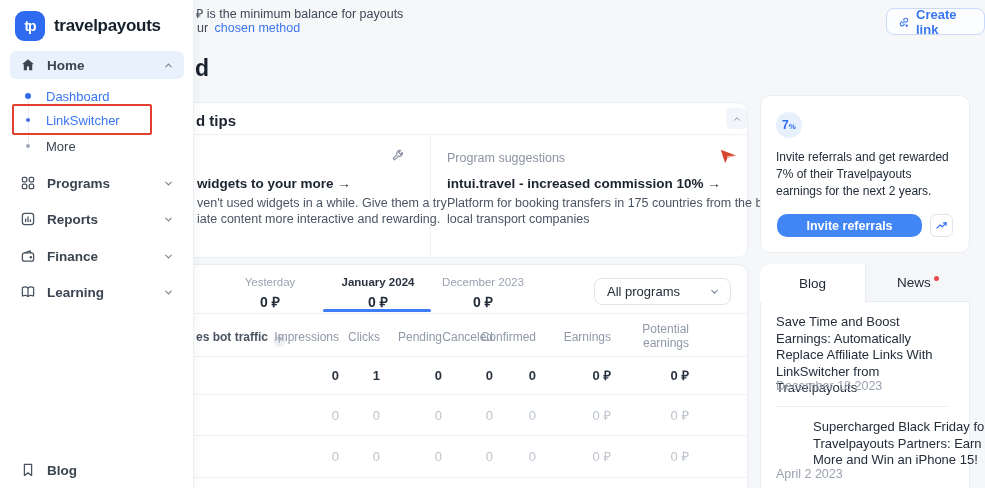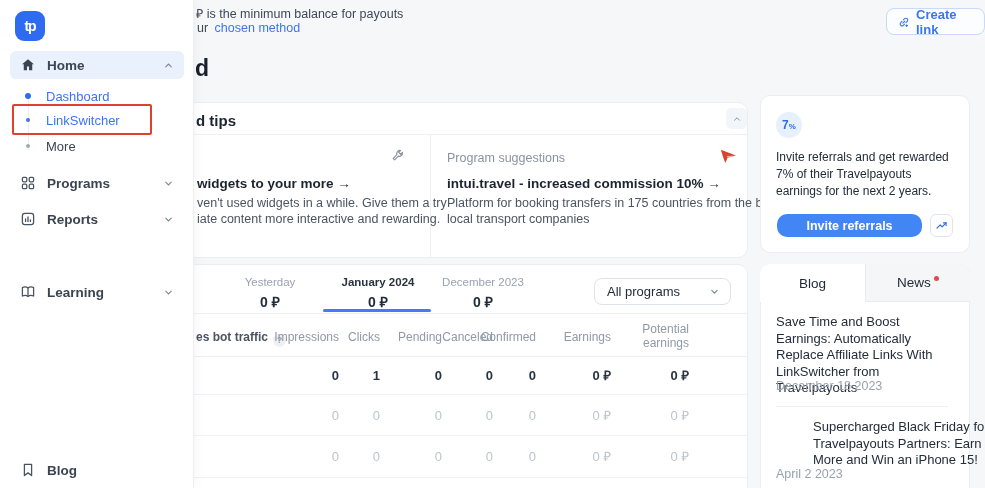--- a/index.html
+++ b/index.html
@@ -228,20 +228,21 @@
 
 <div class="post-title" style="top:314px;">Save Time and Boost Earnings: Automatically Replace Affiliate Links With LinkSwitcher from Travelpayouts</div>
 <div class="post-date" style="top:379px;">December 18 2023</div>
 <div class="post-div" style="top:406px;"></div>
 <div class="post-title" style="top:419px;margin-left:37px;">Supercharged Black Friday for Travelpayouts Partners: Earn More and Win an iPhone 15!</div>
 <div class="post-date" style="top:467px;">April 2 2023</div>
 
 <div class="sidebar">
   <div class="logo-row">
     <div class="logo-mark">tp</div>
+    <div class="logo-text">travelpayouts</div>
   </div>
 
   <div class="nav-item nav-home" style="top:51px;">
     <svg class="ico" width="16" height="16" viewBox="0 0 20 20" fill="#3b4551">
       <path d="M10 2.8 2.6 9.2h2.1v7.4h4V12h2.6v4.6h4V9.2h2.1z"></path>
     </svg>
     <span class="lbl">Home</span>
     <svg class="chev" width="11" height="11" viewBox="0 0 20 20" fill="none" stroke="currentColor" stroke-width="2" stroke-linecap="round">
         <polyline points="5,12.5 10,7.5 15,12.5"></polyline>
       </svg>
@@ -272,20 +273,31 @@
     <svg class="ico" width="16" height="16" viewBox="0 0 20 20" fill="none" stroke="#4a5460" stroke-width="1.6" stroke-linecap="round">
       <rect x="3" y="3" width="14" height="14" rx="3"></rect>
         <path d="M7 13v-3M10 13V7.5M13 13v-2"></path>
     </svg>
     <span class="lbl">Reports</span>
     <svg class="chev" width="11" height="11" viewBox="0 0 20 20" fill="none" stroke="currentColor" stroke-width="2" stroke-linecap="round">
         <polyline points="5,7.5 10,12.5 15,7.5"></polyline>
       </svg>
   </div>
 
+  <div class="nav-item" style="top:243px;">
+    <svg class="ico" width="16" height="16" viewBox="0 0 20 20" fill="none" stroke="#4a5460" stroke-width="1.6" stroke-linecap="round" stroke-linejoin="round">
+      <rect x="3" y="6" width="14" height="10.5" rx="2.5"></rect>
+        <path d="M6 6 12.5 3.5 13.5 6"></path>
+        <circle cx="13.5" cy="11.5" r="0.8" fill="#4a5460"></circle>
+    </svg>
+    <span class="lbl">Finance</span>
+    <svg class="chev" width="11" height="11" viewBox="0 0 20 20" fill="none" stroke="currentColor" stroke-width="2" stroke-linecap="round">
+        <polyline points="5,7.5 10,12.5 15,7.5"></polyline>
+      </svg>
+  </div>
 
   <div class="nav-item" style="top:279px;">
     <svg class="ico" width="16" height="16" viewBox="0 0 20 20" fill="none" stroke="#4a5460" stroke-width="1.6" stroke-linecap="round" stroke-linejoin="round">
       <path d="M10 5C8.2 3.6 5 3.6 3 4.6V15c2-1 5.2-1 7 .5 1.8-1.5 5-1.5 7-.5V4.6C15 3.6 11.8 3.6 10 5Z"></path>
         <path d="M10 5v10.5"></path>
     </svg>
     <span class="lbl">Learning</span>
     <svg class="chev" width="11" height="11" viewBox="0 0 20 20" fill="none" stroke="currentColor" stroke-width="2" stroke-linecap="round">
         <polyline points="5,7.5 10,12.5 15,7.5"></polyline>
       </svg>

